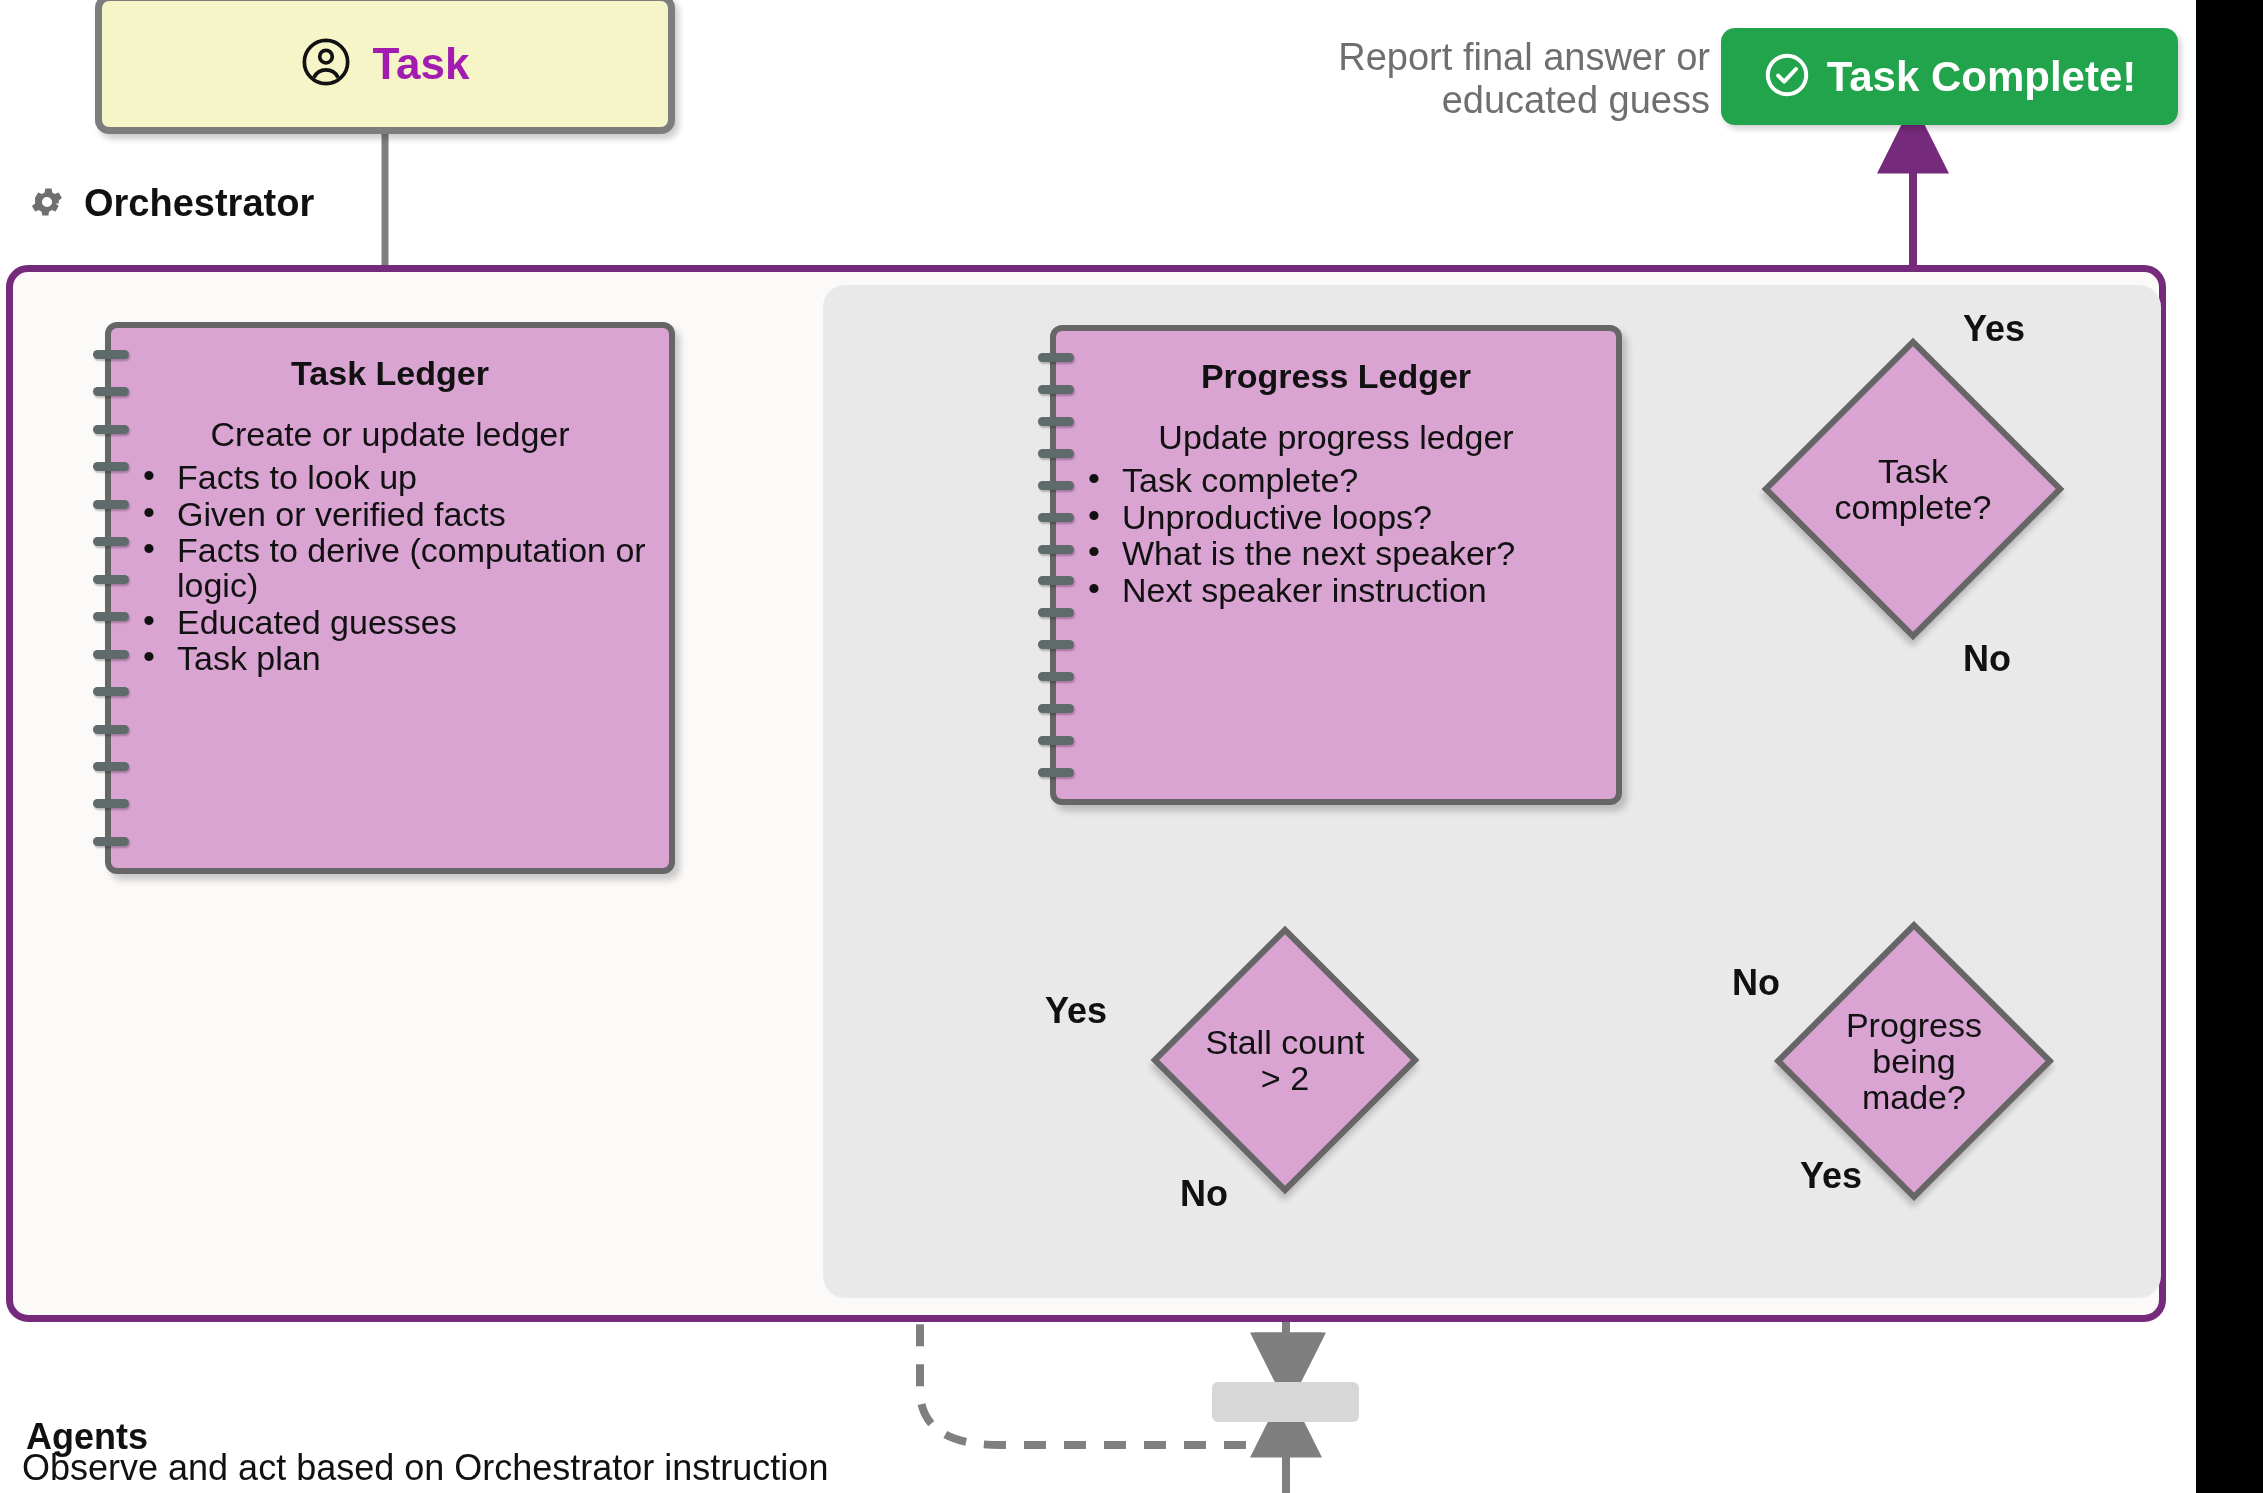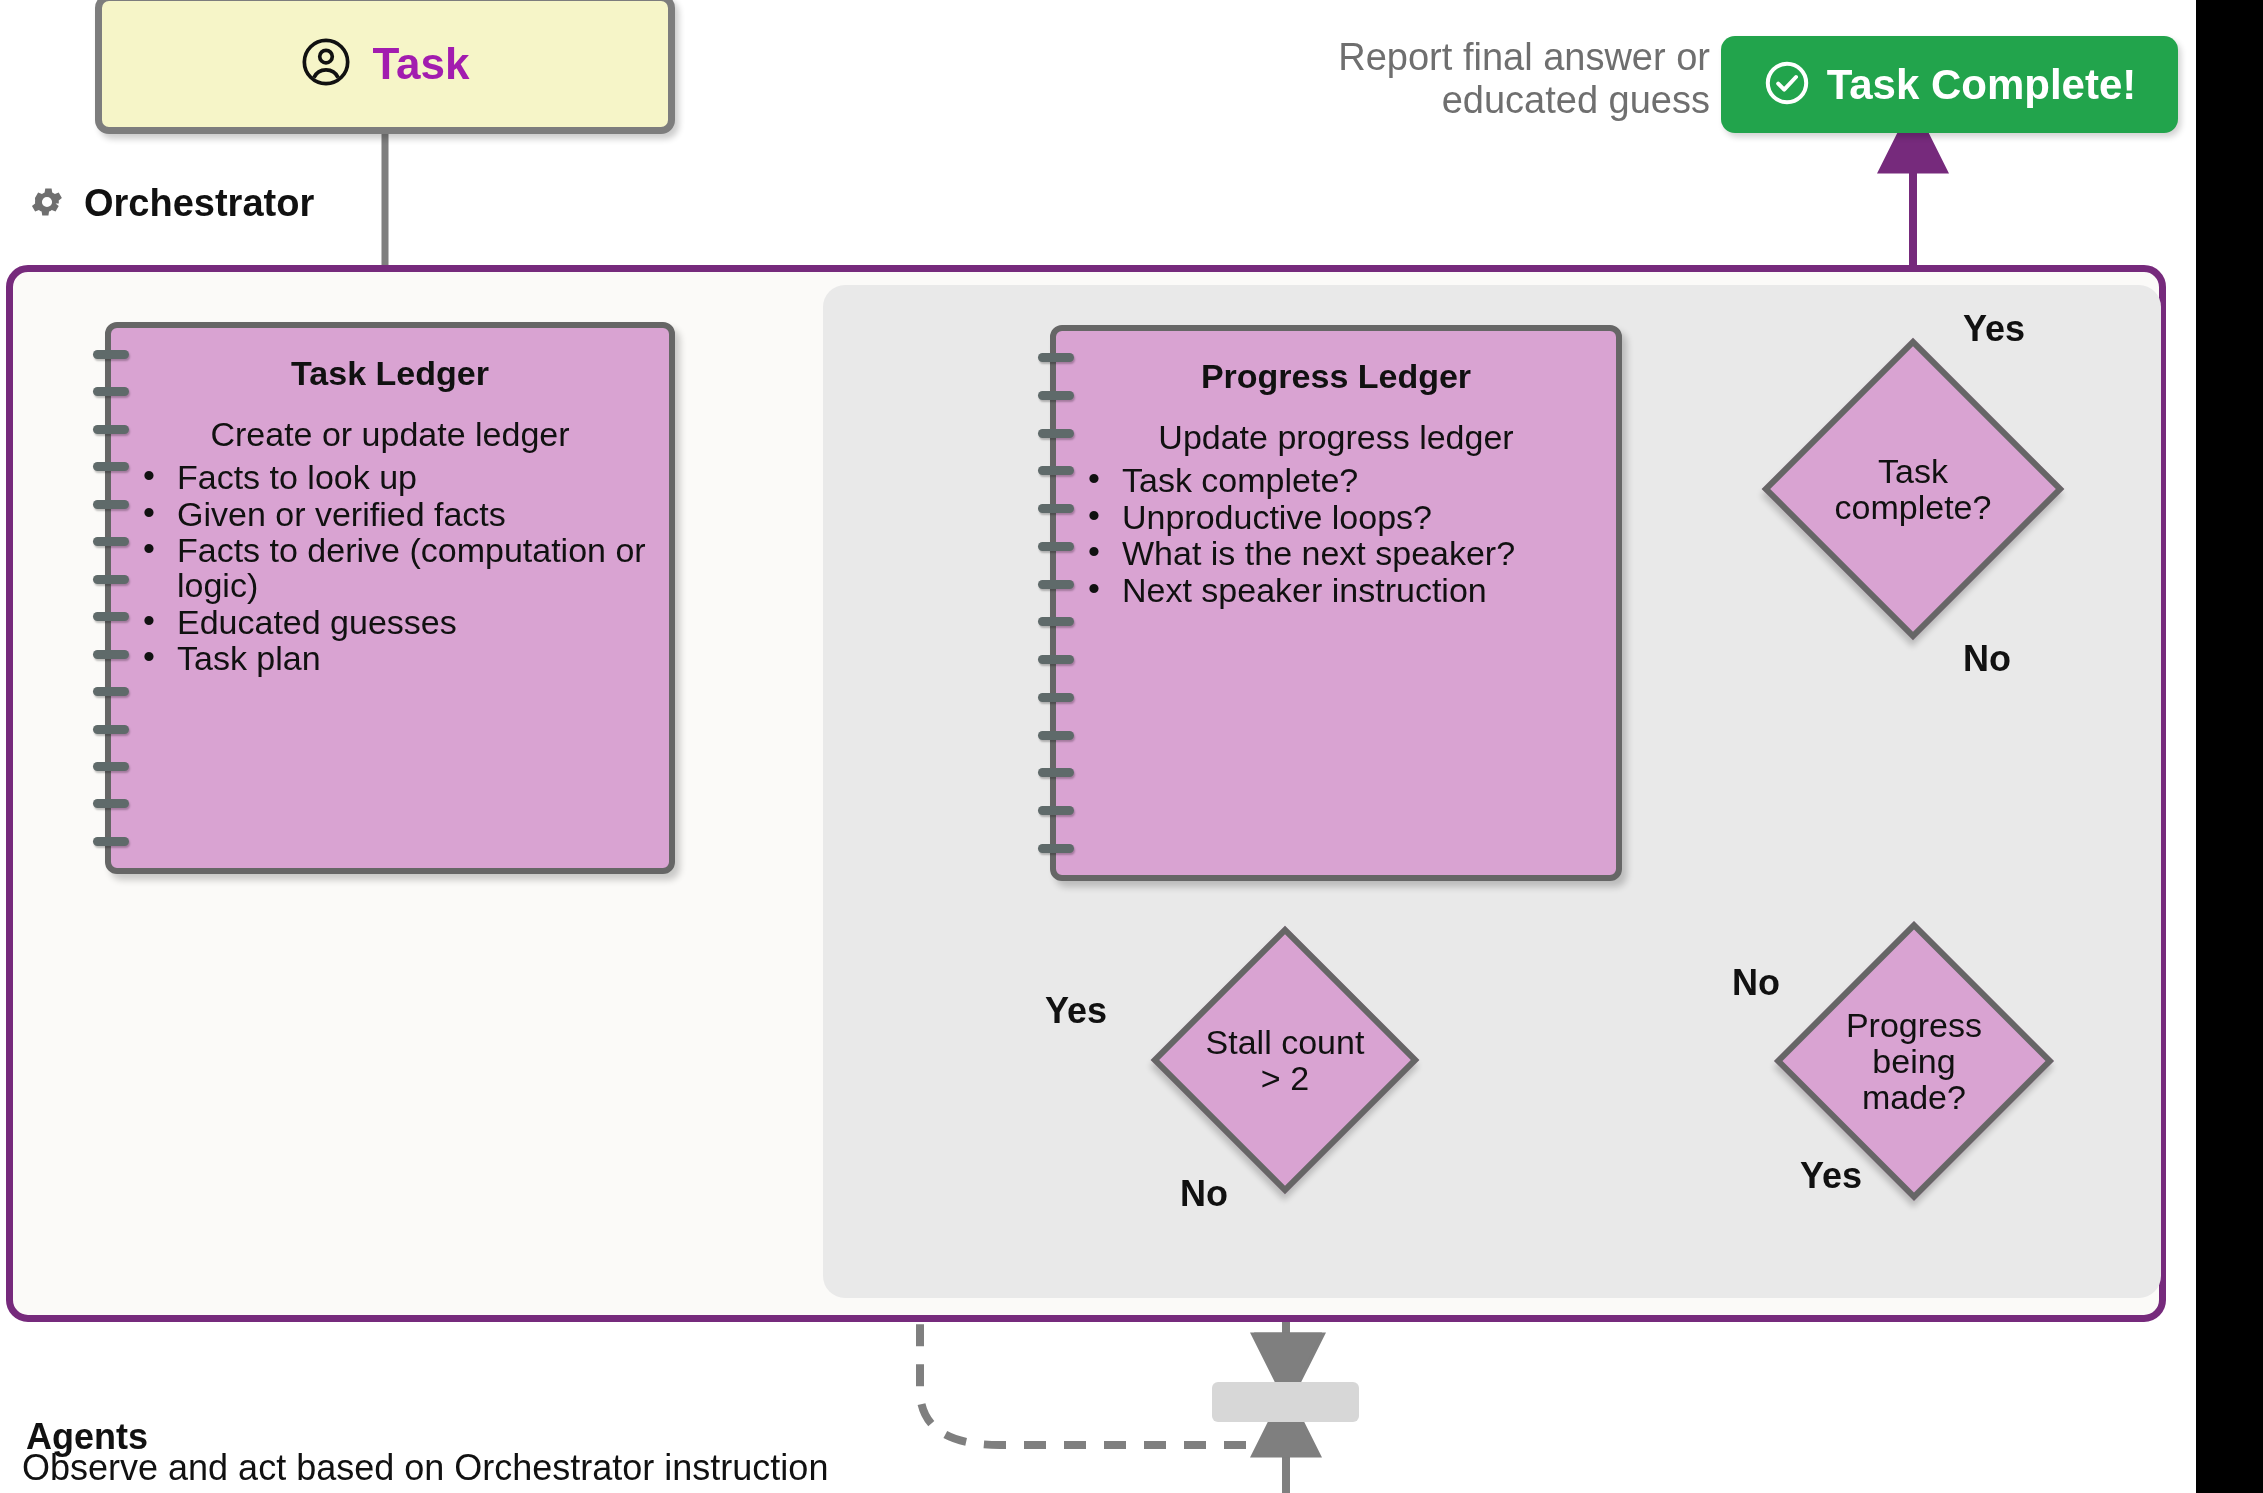--- a/index.html
+++ b/index.html
@@ -34,38 +34,38 @@
     display:flex;flex-direction:column;justify-content:space-between;}
   .spiral i{display:block;height:9px;width:36px;background:#5f6a6a;border-radius:6px;
     box-shadow:1px 2px 2px rgba(0,0,0,.25);}
   .ledger-title{text-align:center;font-size:34px;font-weight:bold;color:#111;margin:26px 0 6px;}
   .ledger-sub{text-align:center;font-size:34px;color:#111;margin:22px 0 6px;}
   .ledger-list{list-style:none;margin:0;padding:0 14px 0 26px;}
   .ledger-list li{font-size:34px;color:#111;line-height:1.02;position:relative;padding-left:40px;margin:2px 0;}
   .ledger-list li:before{content:"\2022";position:absolute;left:6px;top:-2px;font-size:34px;}
 
   #task-ledger{left:105px;top:322px;width:570px;height:552px;}
-  #progress-ledger{left:1050px;top:325px;width:572px;height:556px;}
+  #progress-ledger{left:1050px;top:325px;width:572px;height:480px;}
 
   
   .diamond{position:absolute;background:#d9a3d2;border:6px solid #666666;
     display:flex;align-items:center;justify-content:center;text-align:center;
     transform:rotate(45deg);box-shadow:4px 5px 6px rgba(0,0,0,.2);box-sizing:border-box;}
   .diamond span{transform:rotate(-45deg);display:block;font-size:34px;color:#111;line-height:1.06;width:240px;}
   #d-task-complete{left:1806px;top:382px;width:214px;height:214px;}
   #d-progress-made{left:1815px;top:962px;width:198px;height:198px;}
   #d-stall{left:1190px;top:965px;width:190px;height:190px;}
   #d-stall span{width:200px;}
   #d-progress-made span{width:210px;}
 
   
   .elabel{position:absolute;font-size:36px;font-weight:bold;color:#111;}
 
   
-  .complete-chip{position:absolute;left:1721px;top:36px;width:457px;height:97px;
+  .complete-chip{position:absolute;left:1721px;top:28px;width:457px;height:97px;
     background:#22a44c;border-radius:14px;display:flex;align-items:center;
     justify-content:center;gap:16px;box-shadow:3px 4px 6px rgba(0,0,0,.18);}
   .complete-chip .lbl{color:#fff;font-size:42px;font-weight:bold;}
   .report-note{position:absolute;left:1245px;top:36px;width:465px;text-align:right;
     font-size:38px;color:#6f6f6f;line-height:1.12;}
 
   
   .agents-h{position:absolute;left:26px;top:1416px;font-size:36px;font-weight:bold;color:#111;}
   .agents-p{position:absolute;left:22px;top:1447px;font-size:36px;color:#111;}
 

